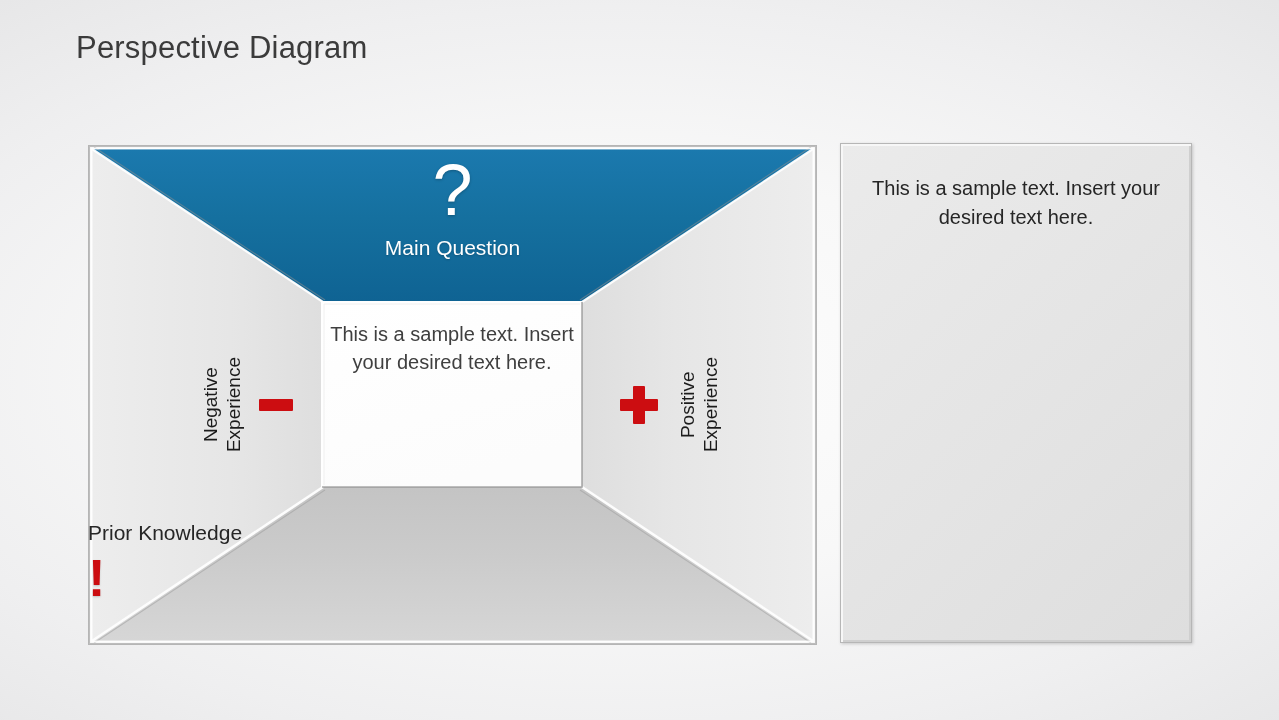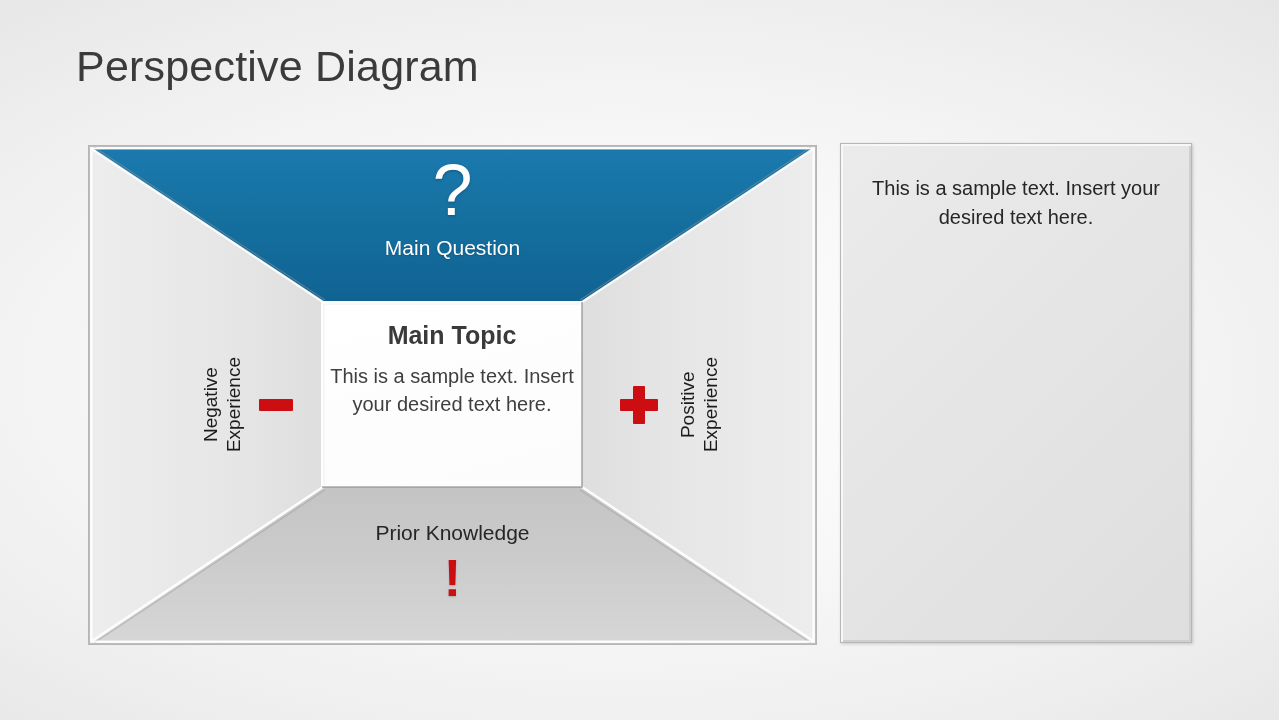--- a/index.html
+++ b/index.html
@@ -17,22 +17,22 @@
         #f8f8f8 38%,
         #efeff0 68%,
         #e3e3e4 100%);
     position: relative;
   }
 
   
   #slide-title {
     position: absolute;
     left: 76px;
-    top: 43px;
-    font-size: 43px;
+    top: 31px;
+    font-size: 31px;
     font-weight: 400;
     color: #3b3b3b;
     letter-spacing: 0.2px;
     line-height: 1.1;
     white-space: nowrap;
   }
 
   
   #perspective-diagram {
     position: absolute;
@@ -159,21 +159,21 @@
     align-items: center;
     justify-content: center;
     gap: 18px;
   }
 
   
   #bottom-panel-content {
     left: 0;
     top: 375px;
     width: 729px;
-    text-align: center;
+    text-align: left;
     color: #262626;
   }
   #bottom-panel-content .bottom-label {
     font-size: 21px;
     line-height: 26px;
   }
   #bottom-panel-content .bang {
     font-size: 52px;
     line-height: 56px;
     font-weight: bold;
@@ -289,21 +289,20 @@
       <div class="sign-minus"></div>
     </div>
 
     <div class="panel-text" id="right-panel-content">
       <div class="sign-plus"></div>
       <div class="vert-label">Positive
 Experience</div>
     </div>
 
     <div class="panel-text" id="center-panel-content">
-      <div class="main-title">Main Topic</div>
       <div class="main-body">This is a sample text. Insert your desired text here.</div>
     </div>
 
     <div class="panel-text" id="bottom-panel-content">
       <div class="bottom-label">Prior Knowledge</div>
       <div class="bang">!</div>
     </div>
 
   </div>
 </div>

